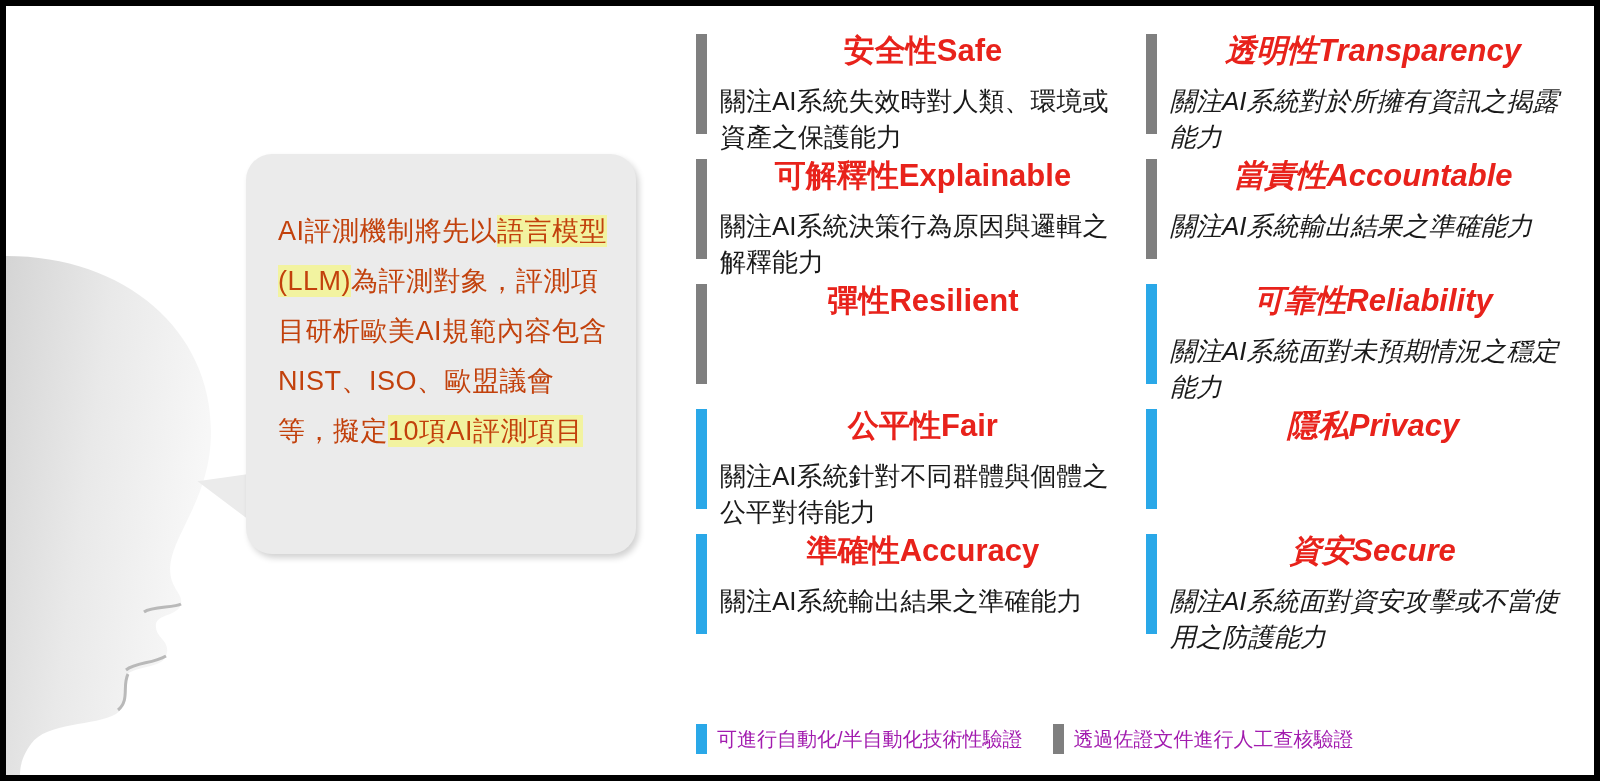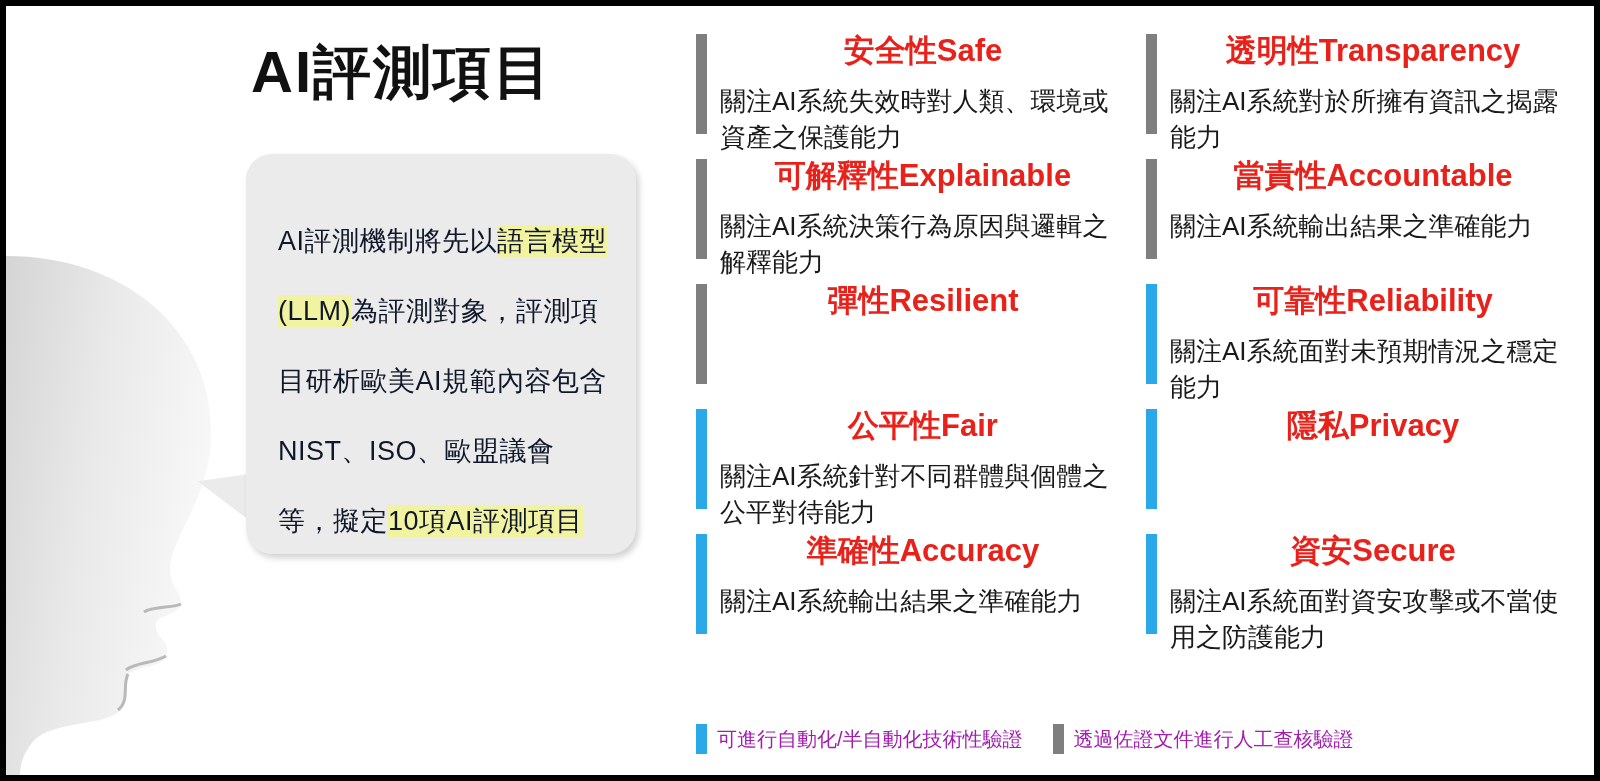--- a/index.html
+++ b/index.html
@@ -69,43 +69,43 @@
     border-top: 70px solid #ebebeb;
     border-left: 70px solid transparent;
     transform: rotate(-8deg);
   }
   #bubble-text {
     position: absolute;
     left: 272px;
     top: 200px;
     width: 330px;
     font-size: 27px;
-    line-height: 70px;
-    color: #0f172a;
+    line-height: 50px;
+    color: #c2410c;
     letter-spacing: 0.5px;
   }
   .hl {
     background: #f2f3a0;
     padding: 1px 0;
   }
 
   
   #items-grid {
     position: absolute;
     left: 690px;
     top: 26px;
     width: 880px;
   }
   .col {
     position: absolute;
     top: 0;
     width: 430px;
   }
   #col-left  { left: 0; }
-  #col-right { left: 450px; }
+  #col-right { left: 450px; font-style: italic; }
 
   .item {
     position: relative;
     padding-left: 24px;
     margin-bottom: 20px;
     height: 105px;
     box-sizing: border-box;
   }
   .item .bar {
     position: absolute;
@@ -156,21 +156,20 @@
     color: #a21caf;
   }
 </style>
 </head>
 <body>
 
 <div id="slide">
 
   <div id="left-panel">
 
-    <div id="slide-title">AI評測項目</div>
 
     <svg id="head-figure" viewBox="0 0 260 520" xmlns="http://www.w3.org/2000/svg">
       <defs>
         <linearGradient id="headgrad" x1="0" y1="0" x2="1" y2="0.3">
           <stop offset="0%" stop-color="#cfcfcf"></stop>
           <stop offset="55%" stop-color="#e9e9e9"></stop>
           <stop offset="100%" stop-color="#f7f7f7"></stop>
         </linearGradient>
       </defs>
       <path d="M30 0 C 150 0 235 75 235 175 C 235 235 205 268 196 300

